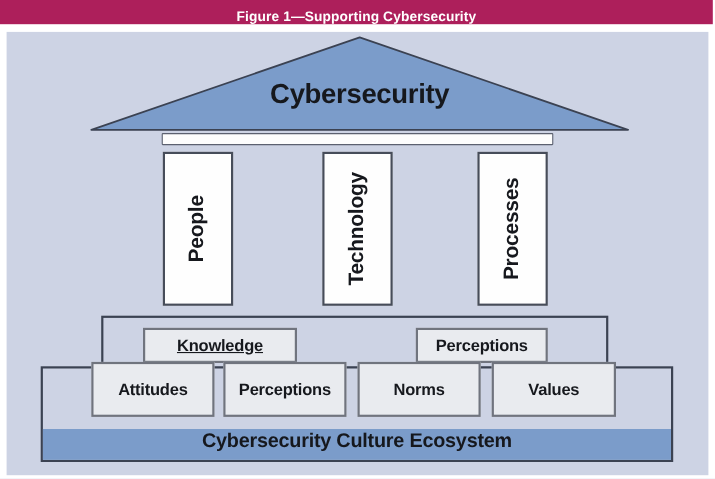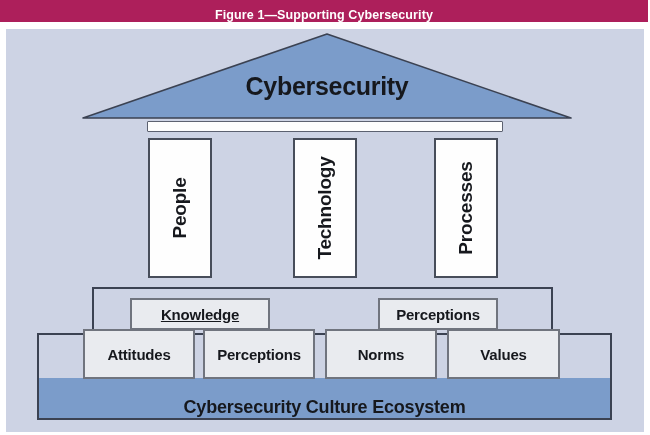--- a/index.html
+++ b/index.html
@@ -70,23 +70,23 @@
     color:var(--text-dark);
   }
   .step{
     position:absolute;
     border:2px solid var(--outline-dark);
     background:var(--figure-bg);
   }
   .step-upper{left:86px;top:258px;width:461px;height:48px;}
   .step-lower{left:31px;top:304px;width:575px;height:87px;}
   .base-bar{
-    position:absolute;left:0;right:0;bottom:0;height:40px;
+    position:absolute;left:0;right:0;bottom:0;height:28px;
     background:var(--accent-blue);
-    display:flex;align-items:flex-end;justify-content:center;
+    display:flex;align-items:flex-start;justify-content:center;
     font-size:18px;font-weight:700;letter-spacing:-0.2px;
     color:var(--text-dark);
   }
   .concept-box{
     position:absolute;height:32px;
     background:var(--box-fill);
     border:2px solid var(--box-border);
     display:flex;align-items:center;justify-content:center;
     font-size:15px;font-weight:700;letter-spacing:-0.2px;
     color:var(--text-dark);

